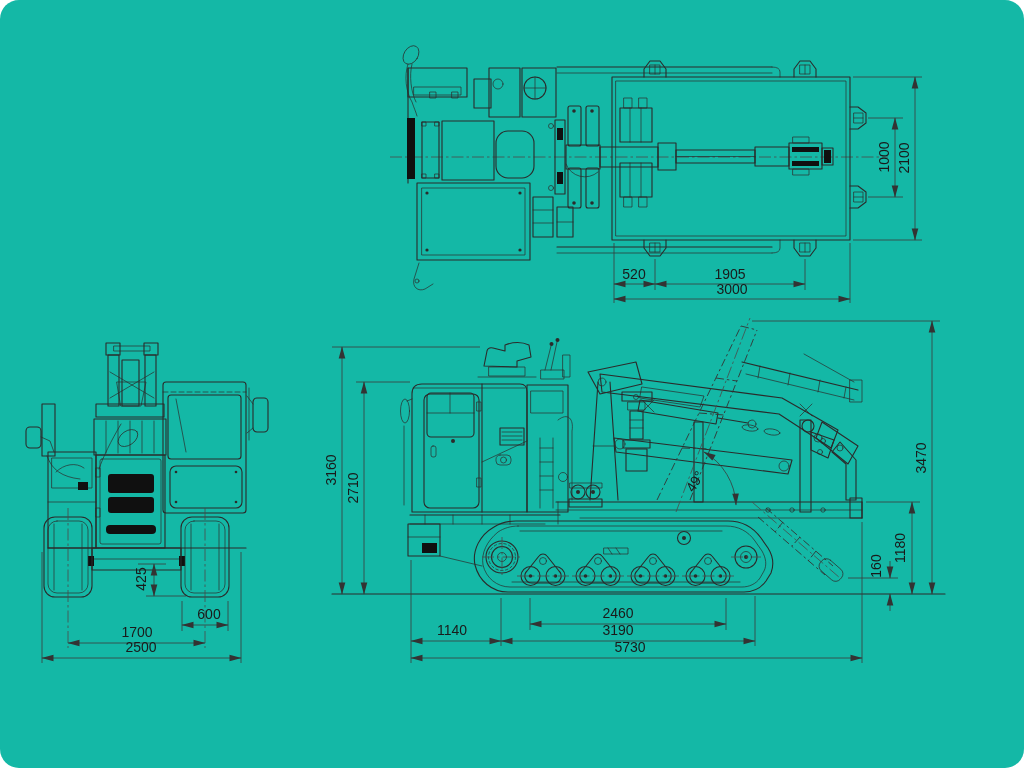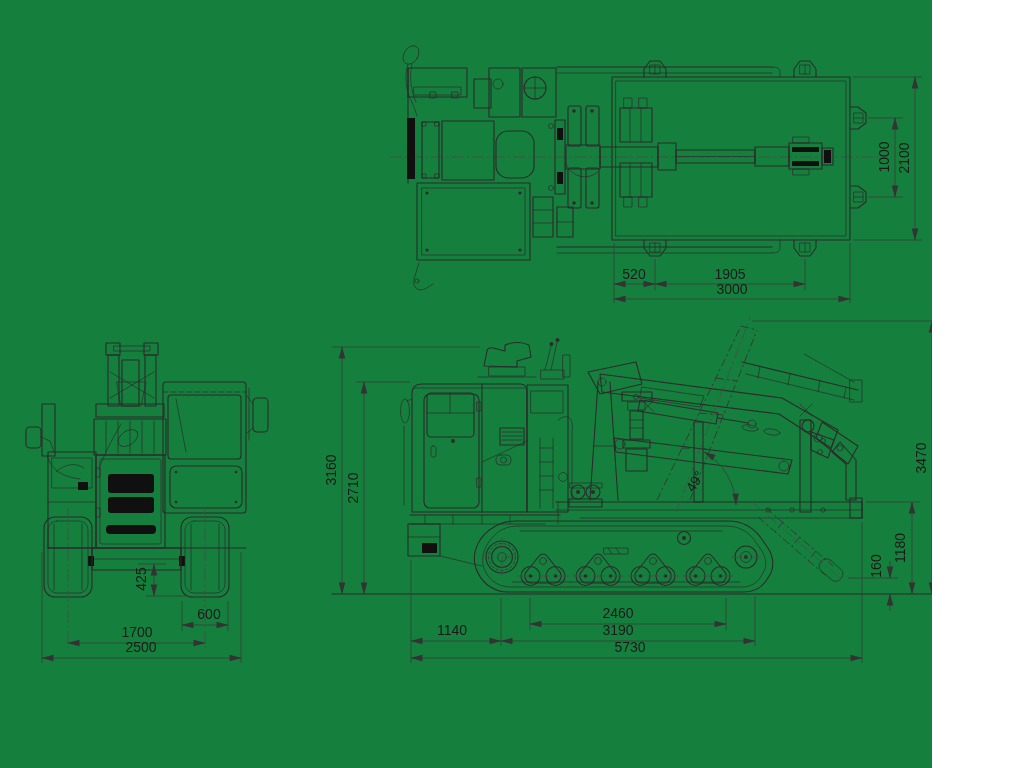--- a/index.html
+++ b/index.html
@@ -1,16 +1,16 @@
 <!DOCTYPE html>
 <html><head>
 <meta charset="utf-8">
 <style>
   html,body{margin:0;padding:0;background:#fff;}
-  .canvas{position:relative;width:932px;height:768px;background:#15803d;overflow:hidden;}
+  .canvas{position:relative;width:1024px;height:768px;background:#14b8a6;overflow:hidden;border-radius:19px;}
   svg{position:absolute;left:0;top:0;}
   svg text{font-family:"Liberation Sans","DejaVu Sans",sans-serif;font-size:14px;fill:#1a1a1a;}
   .o{fill:none;stroke:#2b2b2b;stroke-width:1.1;stroke-linejoin:round;stroke-linecap:round;}
   .t{fill:none;stroke:#2b2b2b;stroke-width:.7;stroke-linejoin:round;stroke-linecap:round;}
   .f{fill:#101010;stroke:none;}
   .fd{fill:#2b2b2b;stroke:none;}
   .d{fill:none;stroke:#3a3a3a;stroke-width:.8;}
   .cl{fill:none;stroke:#4a4a4a;stroke-width:.8;stroke-dasharray:12 3 2.5 3;}
   .ph{fill:none;stroke:#333;stroke-width:.9;stroke-dasharray:8 3 2.5 3;}
   .dt{text-anchor:middle;}

